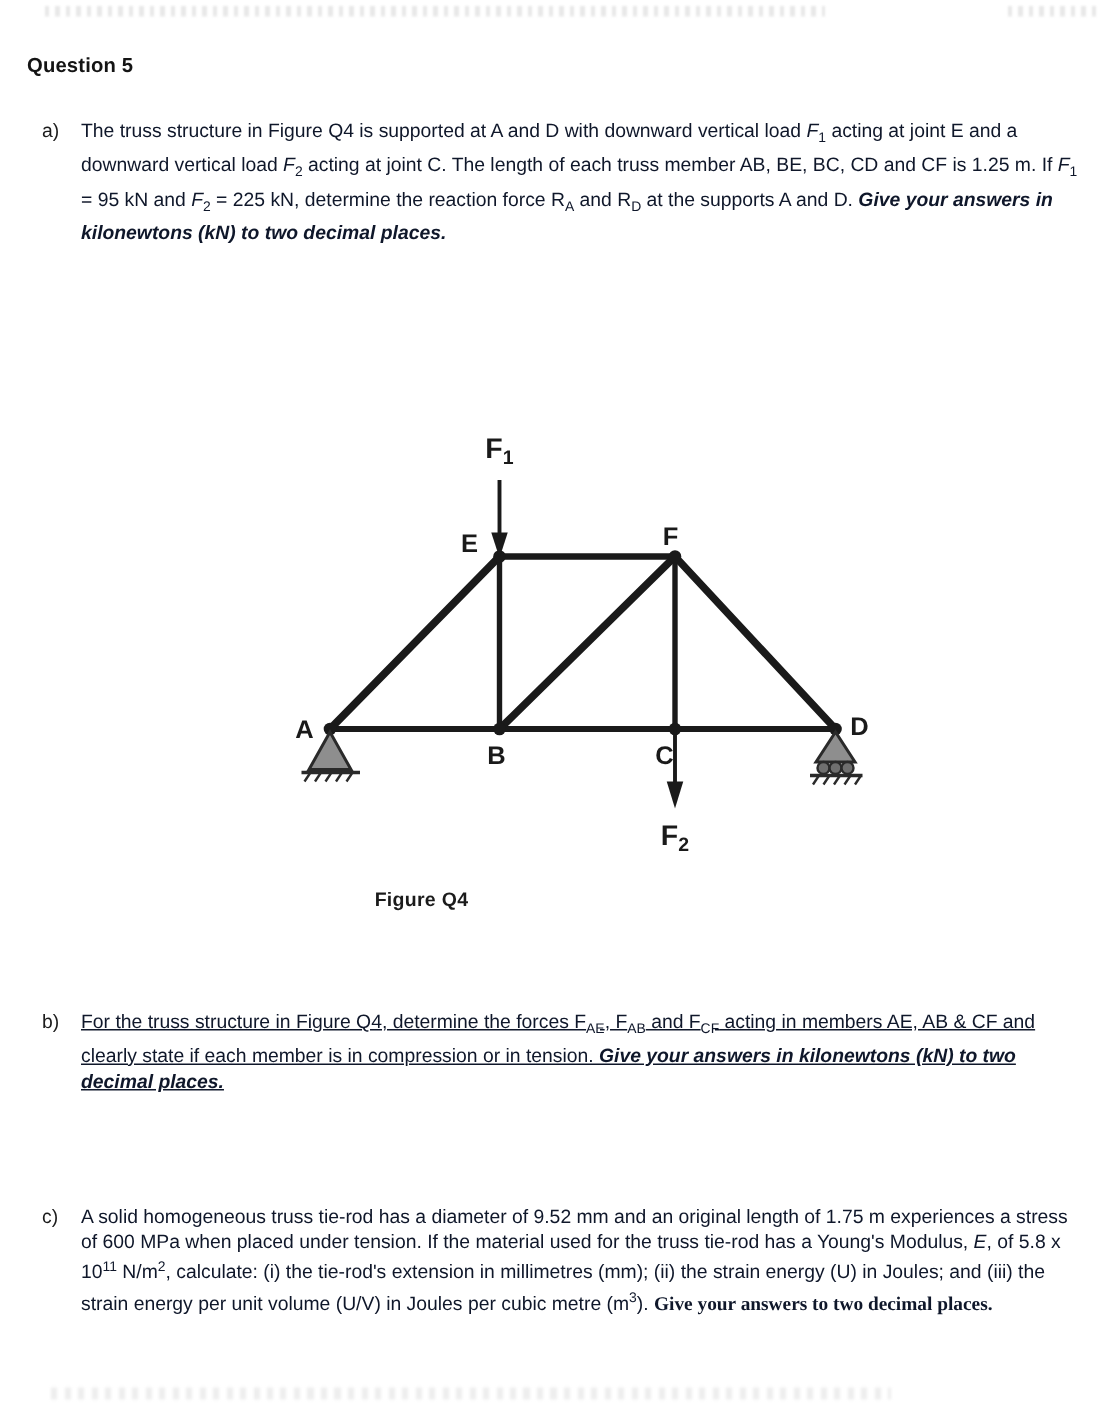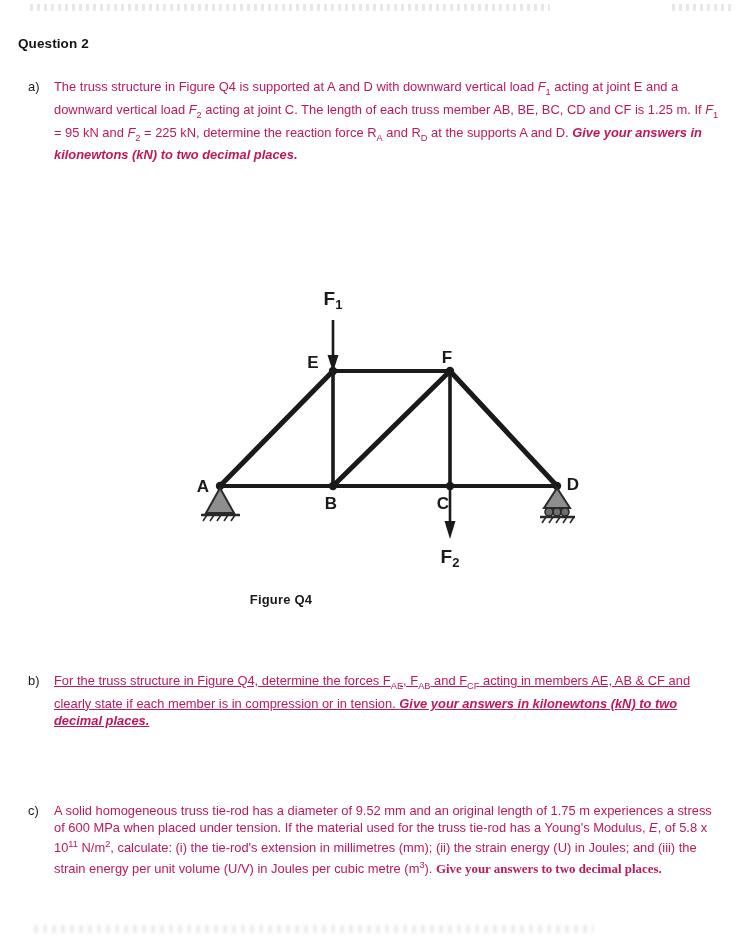--- a/index.html
+++ b/index.html
@@ -84,21 +84,21 @@
   .part-marker {
     width: 26px;
     flex: 0 0 26px;
     font-size: 12.9px;
     line-height: 17.2px;
     color: #1b1b1b;
   }
   .part-body {
     font-size: 12.9px;
     line-height: 17.2px;
-    color: #be185d;
+    color: #0f172a;
     text-align: left;
   }
   .part-a { left: 28px; top: 78px; width: 700px; }
   .part-a .part-body { width: 665px; }
   .part-b { left: 28px; top: 672px; width: 700px; }
   .part-b .part-body { width: 665px; text-decoration: underline; }
   .part-c { left: 28px; top: 802px; width: 700px; }
   .part-c .part-body { width: 665px; }
 
   .bi { font-weight: bold; font-style: italic; }
@@ -131,21 +131,21 @@
 </style>
 </head>
 <body>
 
 <div class="page">
 
   <div class="scan-artifact-top"></div>
   <div class="scan-artifact-top-right"></div>
   <div class="scan-artifact-bottom"></div>
 
-  <div id="question-title">Question 2</div>
+  <div id="question-title">Question 5</div>
 
   <div class="part part-a">
     <div class="part-marker">a)</div>
     <div class="part-body">
       <span>The truss structure in Figure Q4 is supported at A and D with downward vertical load </span><span class="it">F</span><sub>1</sub><span> acting at joint E and a downward vertical load </span><span class="it">F</span><sub>2</sub><span> acting at joint C.  The length of each truss member AB, BE, BC, CD and CF is 1.25 m. If </span><span class="it">F</span><sub>1</sub><span> = 95 kN and </span><span class="it">F</span><sub>2</sub><span> = 225 kN, determine the reaction force R</span><sub>A</sub><span> and R</span><sub>D</sub><span> at the supports A and D. </span><span class="bi">Give your answers in kilonewtons (kN) to two decimal places.</span>
     </div>
   </div>
 
   <svg id="truss-figure" viewBox="0 0 746 370">
 

